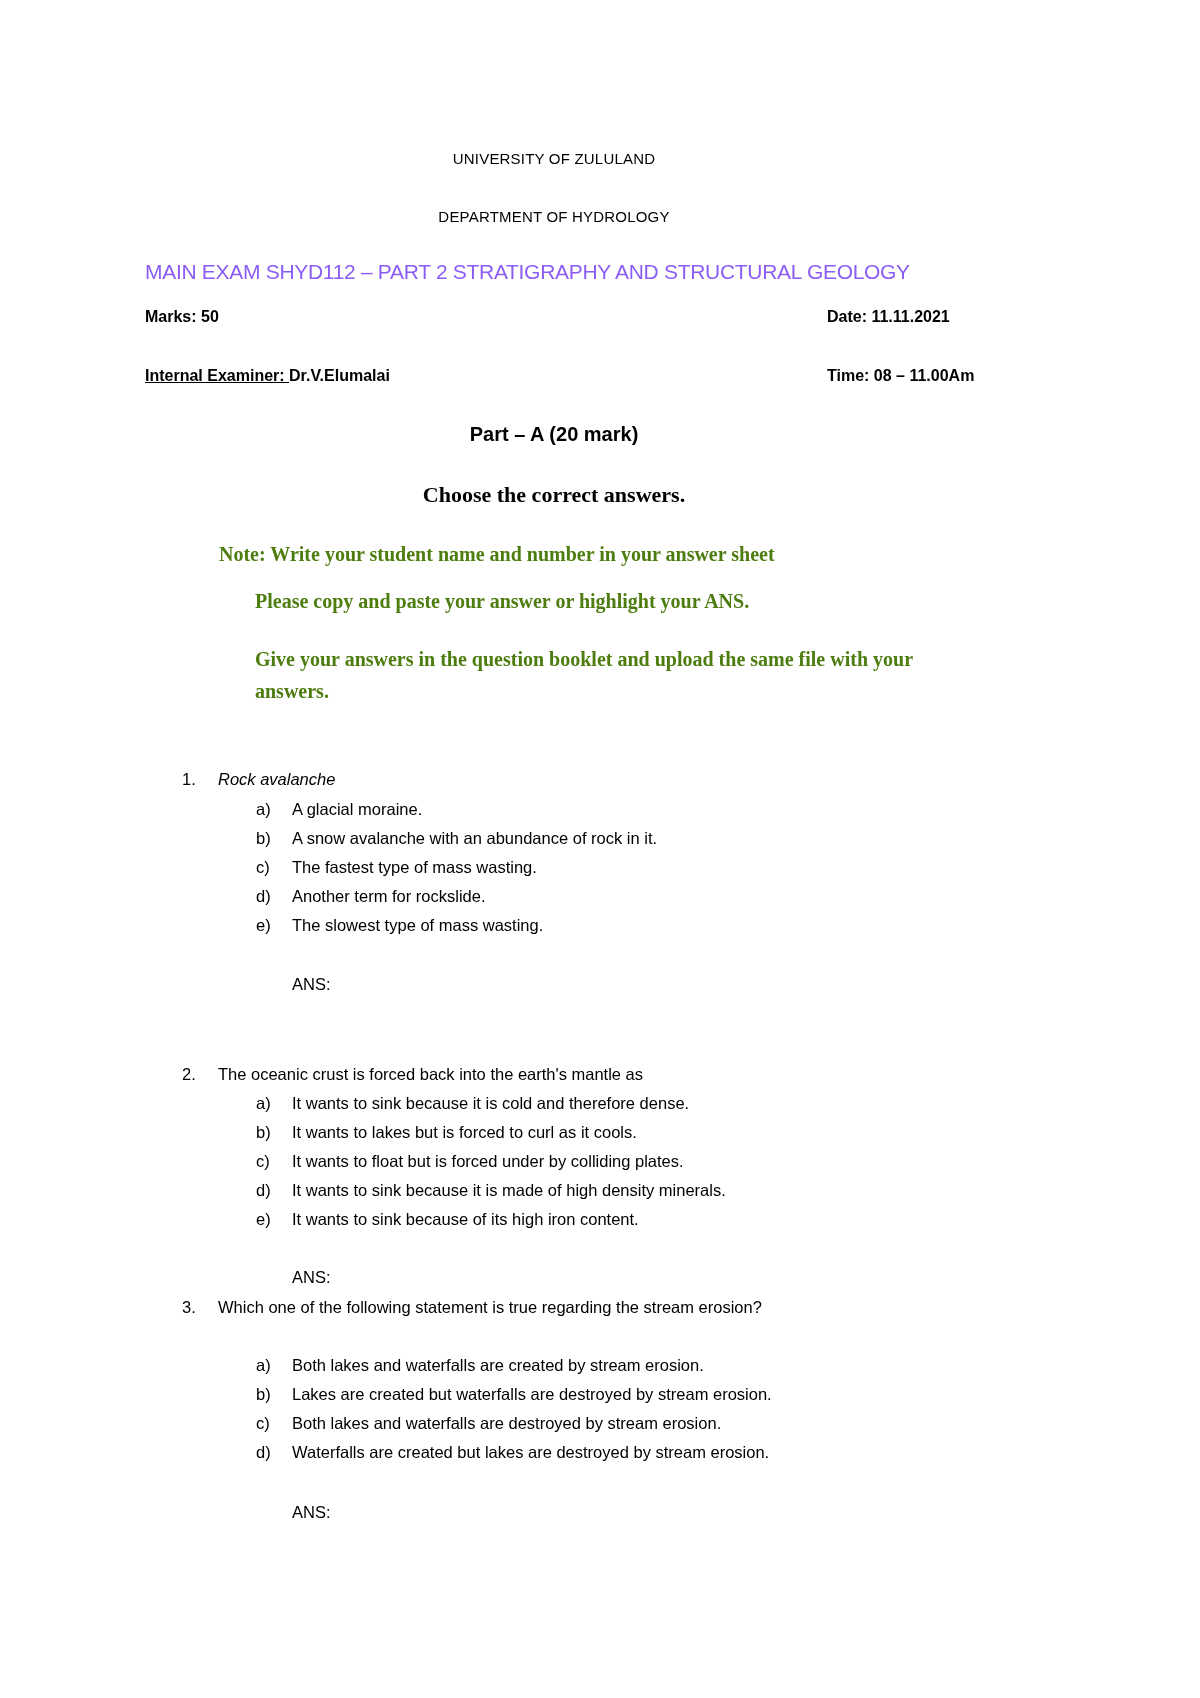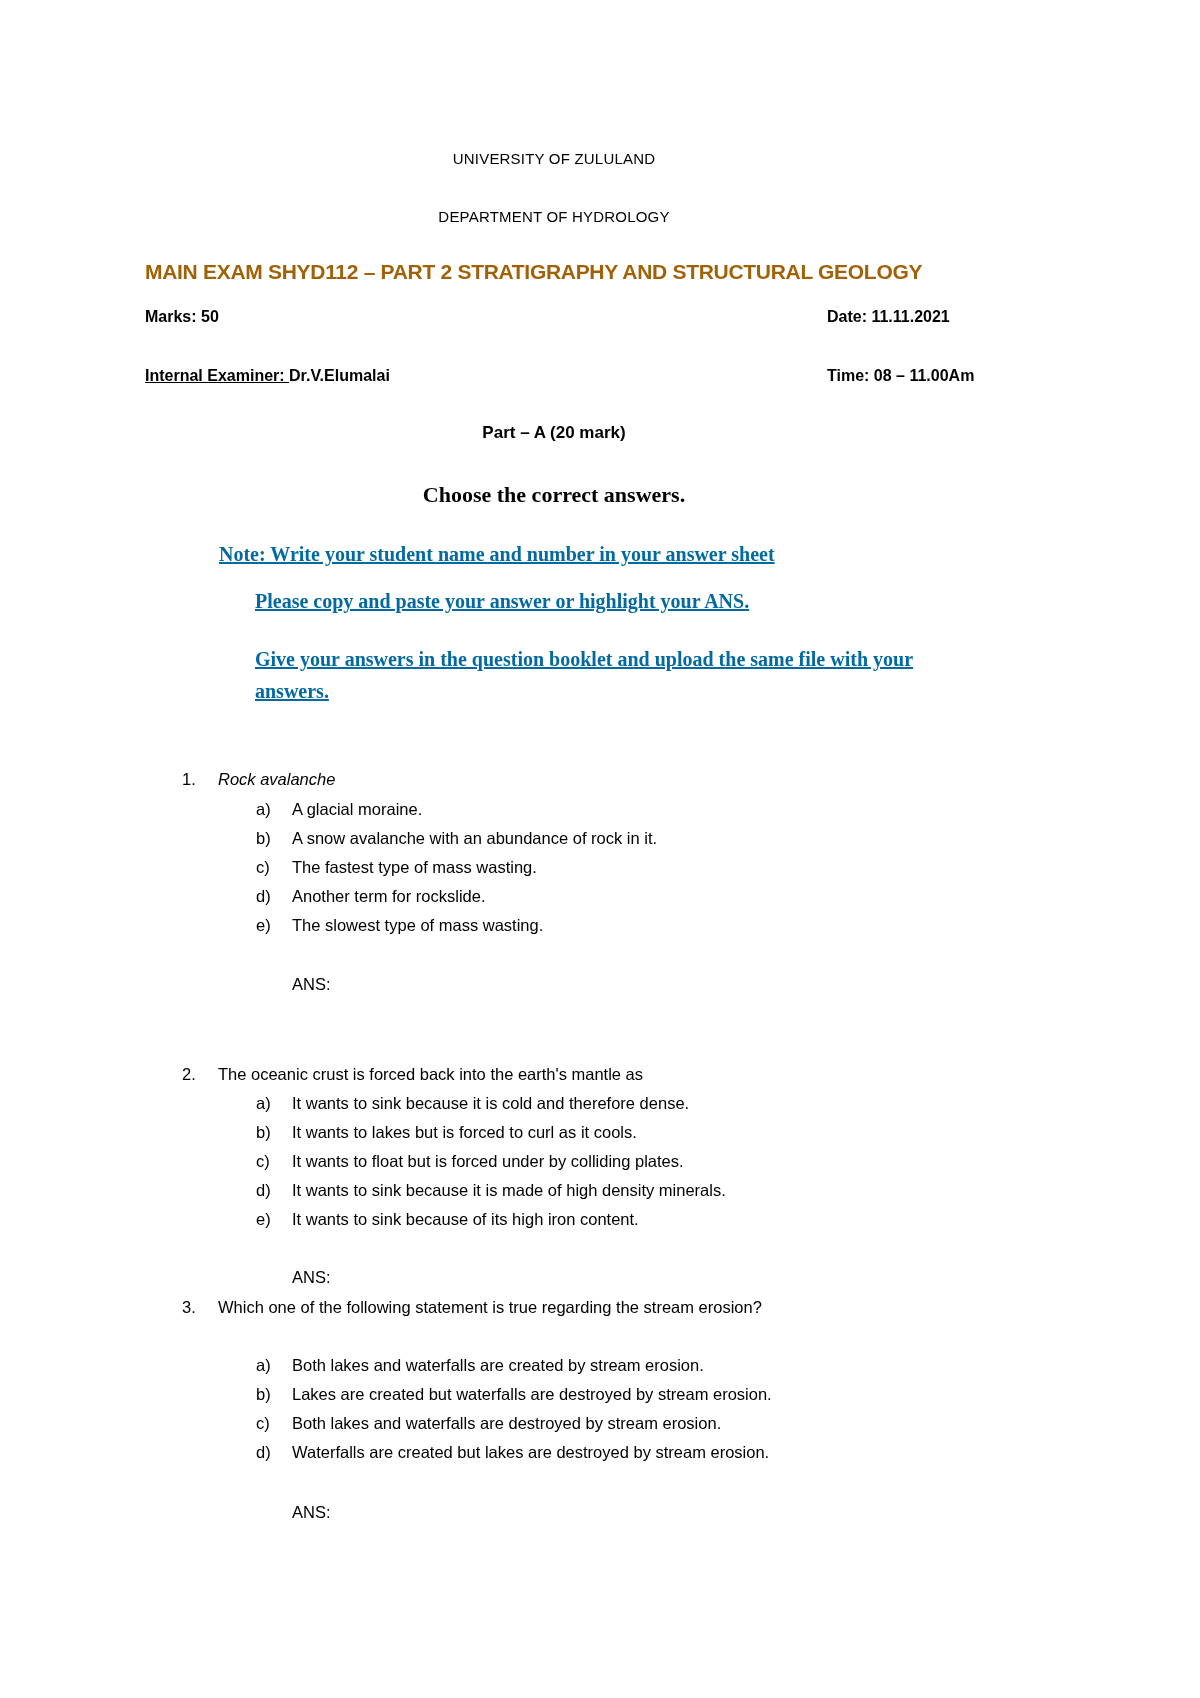--- a/index.html
+++ b/index.html
@@ -2,26 +2,26 @@
 <html><head>
 <meta charset="utf-8">
 <style>
   html, body { margin:0; padding:0; background:#ffffff; }
   body { width:1200px; height:1698px; position:relative; overflow:hidden; color:#000; }
   .abs { position:absolute; white-space:nowrap; }
   .calibri { font-family:"Liberation Sans", sans-serif; }
   .serif { font-family:"Liberation Serif", serif; }
   .center { left:0; width:1108px; text-align:center; }
   .hdr { font-size:15px; letter-spacing:0.2px; }
-  .title { font-size:21px; left:145px; top:260px; letter-spacing:-0.3px; color:#a16207;font-weight:bold; }
+  .title { font-size:21px; left:145px; top:260px; letter-spacing:-0.3px; color:#8b5cf6; }
   .meta { font-size:16px; font-weight:bold; }
   .u { text-decoration:underline; }
-  .part { font-size:17px; font-weight:bold; }
+  .part { font-size:20px; font-weight:bold; }
   .choose { font-size:22px; font-weight:bold; }
-  .red { color:#0369a1; font-size:20px; font-weight:bold;text-decoration:underline; }
+  .red { color:#4d7c0f; font-size:20px; font-weight:bold; }
   .q { font-size:16.5px; }
 </style>
 </head>
 <body>
 
 <div class="abs center calibri hdr" style="top:150px;">UNIVERSITY OF ZULULAND</div>
 <div class="abs center calibri hdr" style="top:208px;">DEPARTMENT OF HYDROLOGY</div>
 <div class="abs calibri title">MAIN EXAM SHYD112 – PART 2 STRATIGRAPHY AND STRUCTURAL GEOLOGY</div>
 
 <div class="abs calibri meta" style="left:145px; top:308px;">Marks: 50</div>

